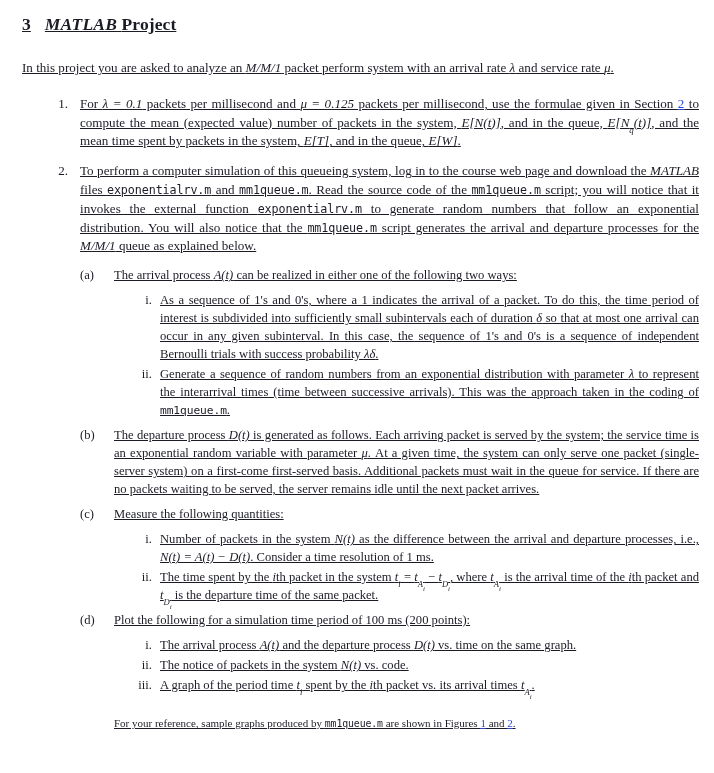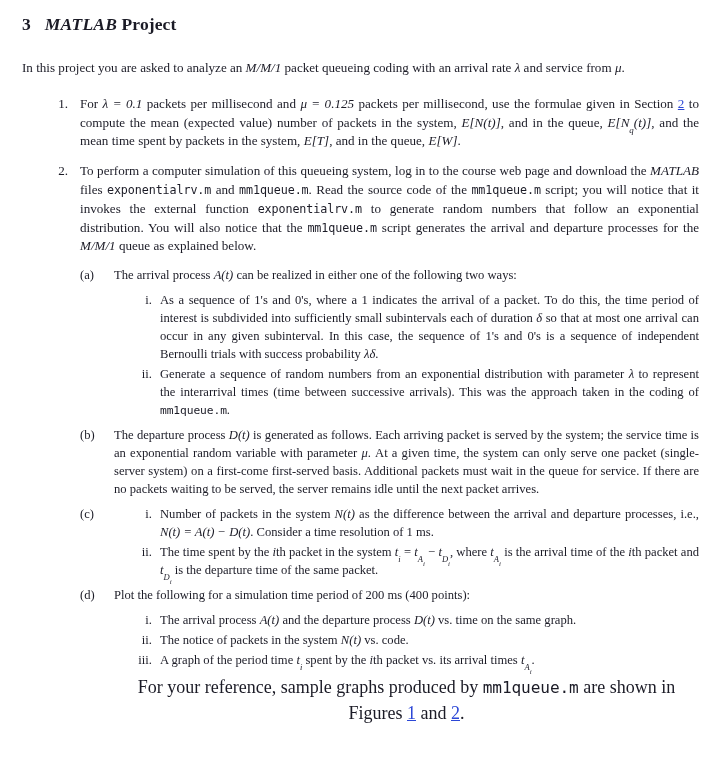--- a/index.html
+++ b/index.html
@@ -18,20 +18,21 @@
   .page {
     position: relative;
     width: 714px;
     height: 773px;
     background: #ffffff;
     padding: 0;
     box-sizing: border-box;
   }
   .content {
     padding: 10px 12px 0 22px;
+    text-decoration: underline;
   }
 
   
   .sec-heading {
     font-size: 17.5px;
     font-weight: bold;
     margin: 4px 0 0 0;
     letter-spacing: 0.1px;
     line-height: 1.2;
   }
@@ -108,24 +109,24 @@
   }
   ol.lvl3 > li > .mk {
     position: absolute;
     left: 0px;
     top: 0;
     width: 38px;
     text-align: right;
   }
   ol.lvl3 > li.nojust { text-align: left; }
   .tail-para {
-    font-size: 18px;
+    font-size: 11px;
     line-height: 1.43;
-    margin: 6px 0 0 0;
-    text-align: center;
+    margin: 22px 0 0 0;
+    text-align: left;
   }
 
   
   .math  { font-family: "Liberation Serif", "DejaVu Serif", serif; font-style: italic; }
   .mathu { font-family: "Liberation Serif", "DejaVu Serif", serif; font-style: normal; }
   .code  { font-family: "DejaVu Sans Mono", "Liberation Mono", monospace; font-size: 0.895em; letter-spacing: -0.1px; }
   .it    { font-style: italic; }
   .lnk   { color: #2c47d6; }
   sub    { font-size: 0.68em; line-height: 0; position: relative; top: 0.26em; font-style: italic; }
   sub sub{ font-size: 0.8em; top: 0.2em; }
@@ -134,21 +135,21 @@
 </head>
 <body>
 
 <div class="page">
 <div class="content">
 
   <h1 class="sec-heading">
     <span class="num">3</span><span class="mat">MATLAB</span>&nbsp;<span>Project</span>
   </h1>
 
-  <p class="intro"><span>In this project you are asked to analyze an </span><span class="math nb">M/M/1</span><span> packet queueing coding with an arrival rate </span><span class="math">λ</span><span> and service from </span><span class="math">μ</span><span>.</span></p>
+  <p class="intro"><span>In this project you are asked to analyze an </span><span class="math nb">M/M/1</span><span> packet perform system with an arrival rate </span><span class="math">λ</span><span> and service rate </span><span class="math">μ</span><span>.</span></p>
 
   <ol class="lvl1">
 
     <li>
       <span class="mk">1.</span><span>For </span><span class="math nb">λ = 0.1</span><span> packets per millisecond and </span><span class="math nb">μ = 0.125</span><span> packets per millisecond, use the formulae given in Section </span><a class="lnk" href="#">2</a><span> to compute the mean (expected value) number of packets in the system, </span><span class="math nb">E[N(t)]</span><span>, and in the queue, </span><span class="math nb"><span>E[N</span><sub>q</sub><span>(t)]</span></span><span>, and the mean time spent by packets in the system, </span><span class="math nb">E[T]</span><span>, and in the queue, </span><span class="math nb">E[W]</span><span>.</span>
     </li>
 
     <li>
       <span class="mk">2.</span><span>To perform a computer simulation of this queueing system, log in to the course web page and download the </span><span class="it">MATLAB</span><span> files </span><span class="code nb">exponentialrv.m</span><span> and </span><span class="code nb">mm1queue.m</span><span>.  Read the source code of the </span><span class="code nb">mm1queue.m</span><span> script; you will notice that it invokes the external function </span><span class="code nb">exponentialrv.m</span><span> to generate random numbers that follow an exponential distribution.  You will also notice that the </span><span class="code nb">mm1queue.m</span><span> script generates the arrival and departure processes for the </span><span class="math nb">M/M/1</span><span> queue as explained below.</span>
 
@@ -166,34 +167,34 @@
               <span class="mk">ii.</span><span>Generate a sequence of random numbers from an exponential distribution with parameter </span><span class="math">λ</span><span> to represent the interarrival times (time between successive arrivals). This was the approach taken in the coding of </span><span class="code nb">mm1queue.m</span><span>.</span>
             </li>
           </ol>
         </li>
 
         <li>
           <span class="mk">(b)</span><span>The departure process </span><span class="math nb">D(t)</span><span> is generated as follows. Each arriving packet is served by the system; the service time is an exponential random variable with parameter </span><span class="math">μ</span><span>. At a given time, the system can only serve one packet (single-server system) on a first-come first-served basis.  Additional packets must wait in the queue for service.  If there are no packets waiting to be served, the server remains idle until the next packet arrives.</span>
         </li>
 
         <li>
-          <span class="mk">(c)</span>
+          <span class="mk">(c)</span><span>Measure the following quantities:</span>
 
           <ol class="lvl3">
             <li>
               <span class="mk">i.</span><span>Number of packets in the system </span><span class="math nb">N(t)</span><span> as the difference between the arrival and departure processes, i.e., </span><span class="math nb">N(t) = A(t) − D(t)</span><span>. Consider a time resolution of 1 ms.</span>
             </li>
             <li>
               <span class="mk">ii.</span><span>The time spent by the </span><span class="it">i</span><span>th packet in the system </span><span class="math nb"><span>t</span><sub>i</sub><span class="mathu"> = </span><span>t</span><sub><span>A</span><sub>i</sub></sub><span class="mathu"> − </span><span>t</span><sub><span>D</span><sub>i</sub></sub></span><span>, where </span><span class="math nb"><span>t</span><sub><span>A</span><sub>i</sub></sub></span><span> is the arrival time of the </span><span class="it">i</span><span>th packet and </span><span class="math nb"><span>t</span><sub><span>D</span><sub>i</sub></sub></span><span> is the departure time of the same packet.</span>
             </li>
           </ol>
         </li>
 
         <li>
-          <span class="mk">(d)</span><span>Plot the following for a simulation time period of 200 ms (400 points):</span>
+          <span class="mk">(d)</span><span>Plot the following for a simulation time period of 100 ms (200 points):</span>
 
           <ol class="lvl3">
             <li class="nojust">
               <span class="mk">i.</span><span>The arrival process </span><span class="math nb">A(t)</span><span> and the departure process </span><span class="math nb">D(t)</span><span> vs. time on the same graph.</span>
             </li>
             <li class="nojust">
               <span class="mk">ii.</span><span>The notice of packets in the system </span><span class="math nb">N(t)</span><span> vs. code.</span>
             </li>
             <li class="nojust">
               <span class="mk">iii.</span><span>A graph of the period time </span><span class="math nb"><span>t</span><sub>i</sub></span><span> spent by the </span><span class="it">i</span><span>th packet vs. its arrival times </span><span class="math nb"><span>t</span><sub><span>A</span><sub>i</sub></sub></span><span>.</span>

